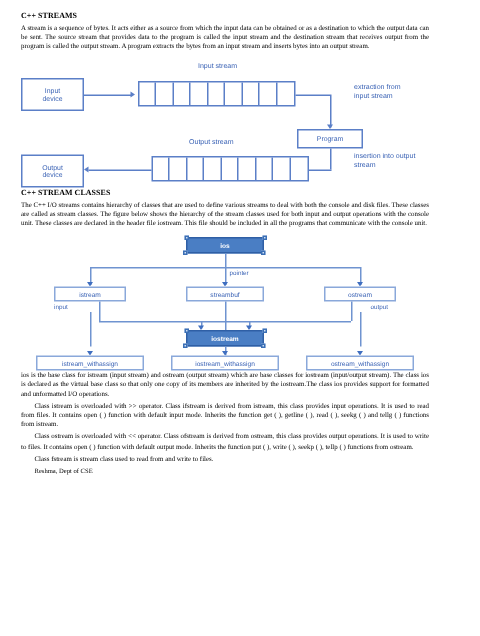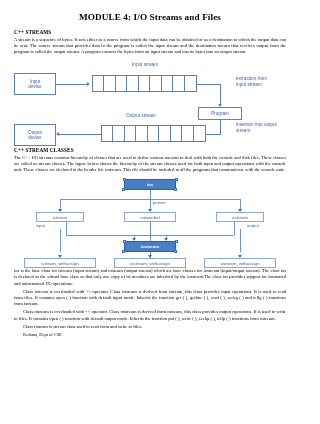--- a/index.html
+++ b/index.html
@@ -171,21 +171,20 @@
   .footer-line {
     font-size: 4.4px;
     margin: 1px 0 0 9px;
   }
 </style>
 </head>
 <body>
 
 <div class="page">
 
-  <div class="doc-title">MODULE 4: I/O Streams and Files</div>
 
   <div class="section-head">C++ STREAMS</div>
   <p class="body-text">A stream is a sequence of bytes. It acts either as a source from which the input data can be obtained or as a destination to which the output data can be sent. The source stream that provides data to the program is called the input stream and the destination stream that receives output from the program is called the output stream. A program extracts the bytes from an input stream and inserts bytes into an output stream.</p>
 
   <div class="diagram1">
 
     <div class="d1-label" style="left:118px; top:2px;">Input stream</div>
 
     <div class="d1-box" style="left:0px; top:13px; width:42px; height:22px; flex-direction:column;">
       <span>Input</span>

